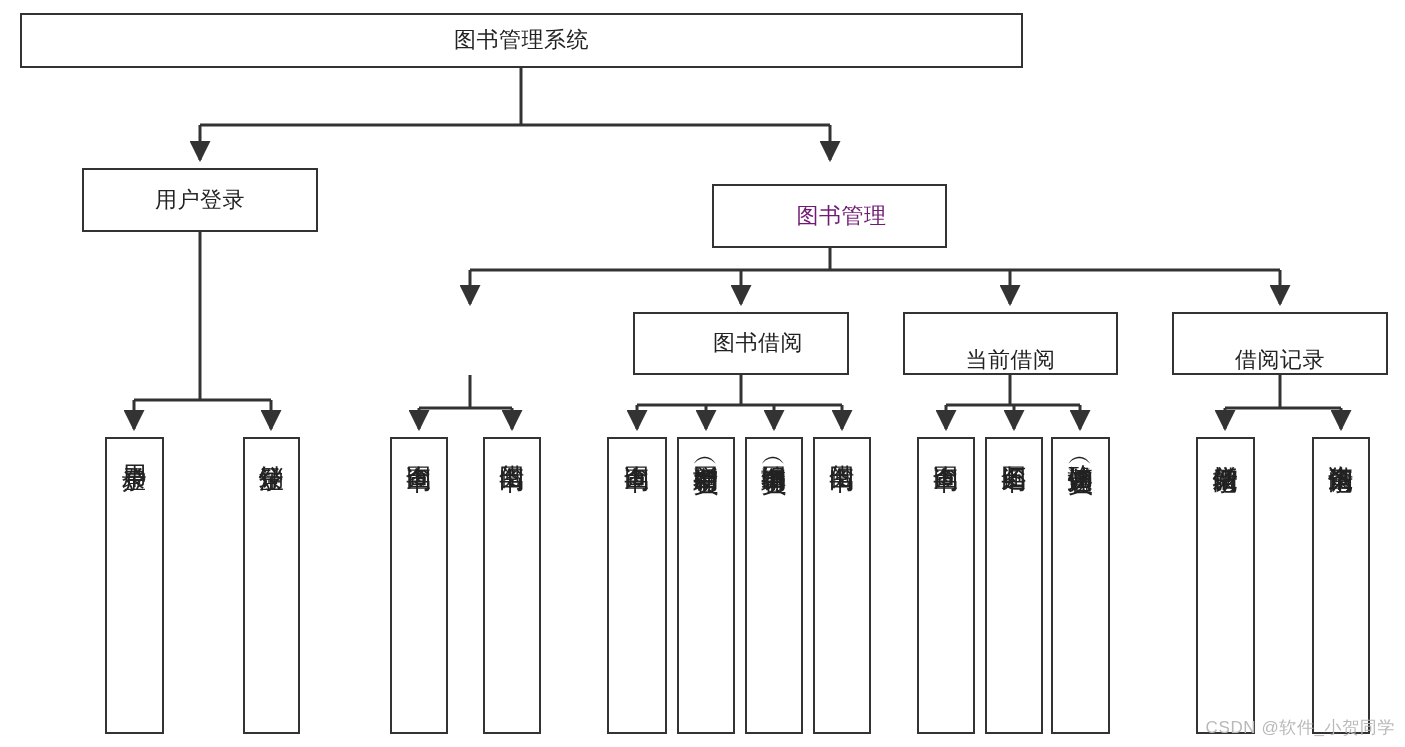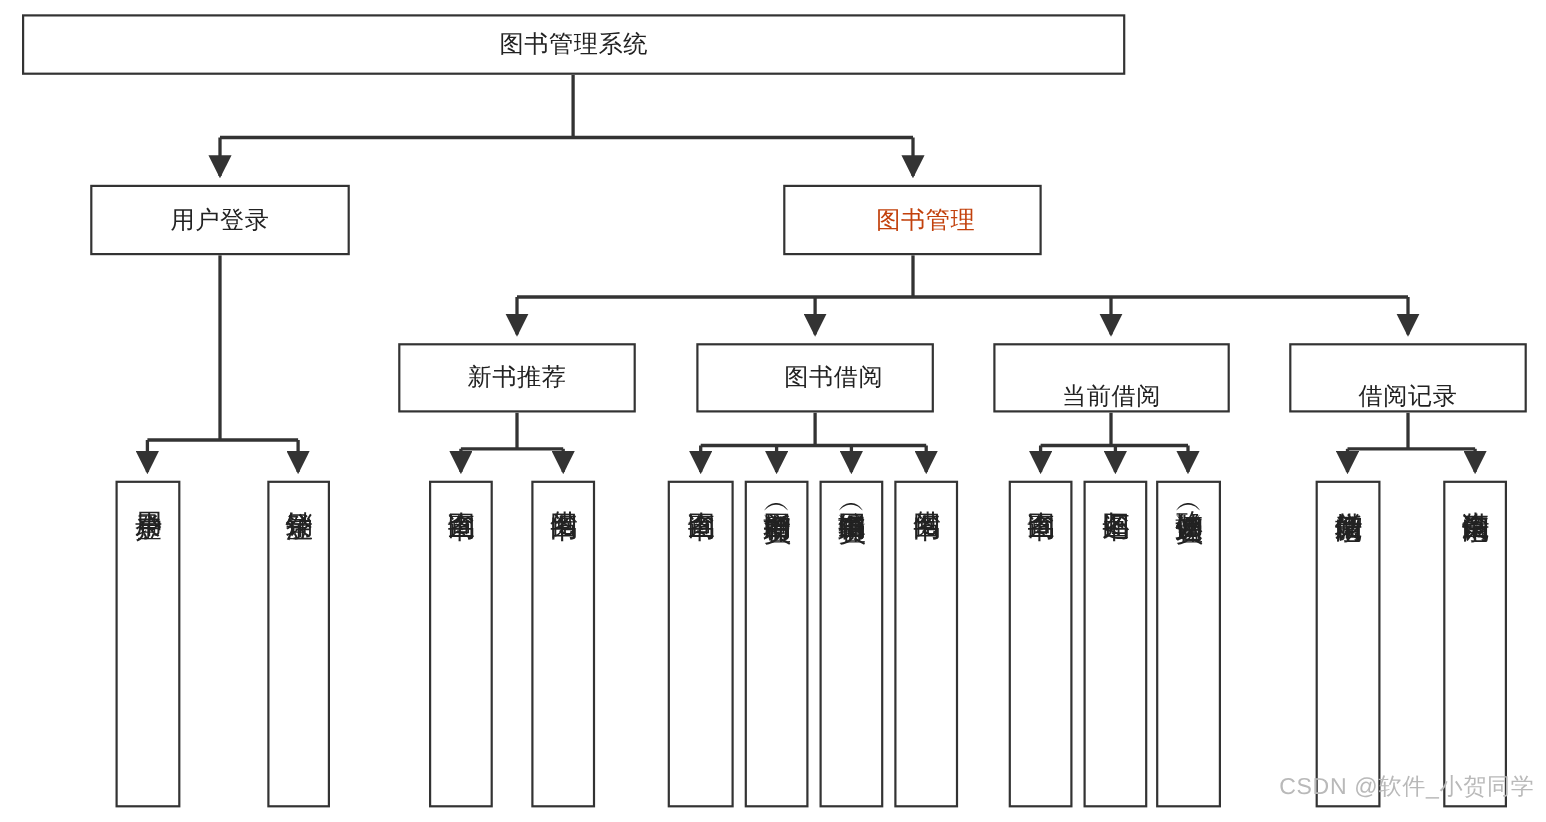--- a/index.html
+++ b/index.html
@@ -52,22 +52,22 @@
     writing-mode: vertical-rl;
     text-orientation: upright;
     font-size: 25px;
     line-height: 1.05;
     letter-spacing: 1px;
     white-space: nowrap;
   }
   #watermark {
     position: absolute;
     right: 10px;
-    bottom: 18px;
-    font-size: 21px;
+    bottom: 8px;
+    font-size: 17px;
     color: #b9b9b9;
     letter-spacing: 0.6px;
     z-index: 3;
     white-space: nowrap;
     pointer-events: none;
     margin-left: 44px;
   }
 </style>
 </head>
 <body>
@@ -124,27 +124,24 @@
     </g>
   </svg>
 
   <div class="node horiz" id="node-root" style="left: 20px; top: 13px; width: 1003px; height: 55px; border-color: rgb(51, 51, 51); background: rgb(255, 255, 255); color: rgb(34, 34, 34);">
     <span class="lbl">图书管理系统</span>
   </div>
 
   <div class="node horiz" id="node-l2-0" style="left: 82px; top: 168px; width: 236px; height: 64px; border-color: rgb(51, 51, 51); background: rgb(255, 255, 255); color: rgb(34, 34, 34);">
     <span class="lbl">用户登录</span>
   </div>
-  <div class="node horiz" id="node-l2-1" style="left: 712px; top: 168px; width: 235px; height: 64px; border-color: rgb(51, 51, 51); background: rgb(255, 255, 255); color: #c2410c; padding-left: 24px;">
+  <div class="node horiz" id="node-l2-1" style="left: 712px; top: 184px; width: 235px; height: 64px; border-color: rgb(51, 51, 51); background: rgb(255, 255, 255); color: #701a75; padding-left: 24px;">
     <span class="lbl">图书管理</span>
   </div>
 
-  <div class="node horiz" id="node-l3-0" style="left: 362px; top: 312px; width: 216px; height: 63px; border-color: rgb(51, 51, 51); background: rgb(255, 255, 255); color: rgb(34, 34, 34);">
-    <span class="lbl">新书推荐</span>
-  </div>
   <div class="node horiz" id="node-l3-1" style="left: 633px; top: 312px; width: 216px; height: 63px; border-color: rgb(51, 51, 51); background: rgb(255, 255, 255); color: rgb(34, 34, 34); padding-left: 34px;">
     <span class="lbl">图书借阅</span>
   </div>
   <div class="node horiz" id="node-l3-2" style="left: 903px; top: 312px; width: 215px; height: 63px; border-color: rgb(51, 51, 51); background: rgb(255, 255, 255); color: rgb(34, 34, 34); align-items: flex-end;">
     <span class="lbl">当前借阅</span>
   </div>
   <div class="node horiz" id="node-l3-3" style="left: 1172px; top: 312px; width: 216px; height: 63px; border-color: rgb(51, 51, 51); background: rgb(255, 255, 255); color: rgb(34, 34, 34); align-items: flex-end;">
     <span class="lbl">借阅记录</span>
   </div>
 

